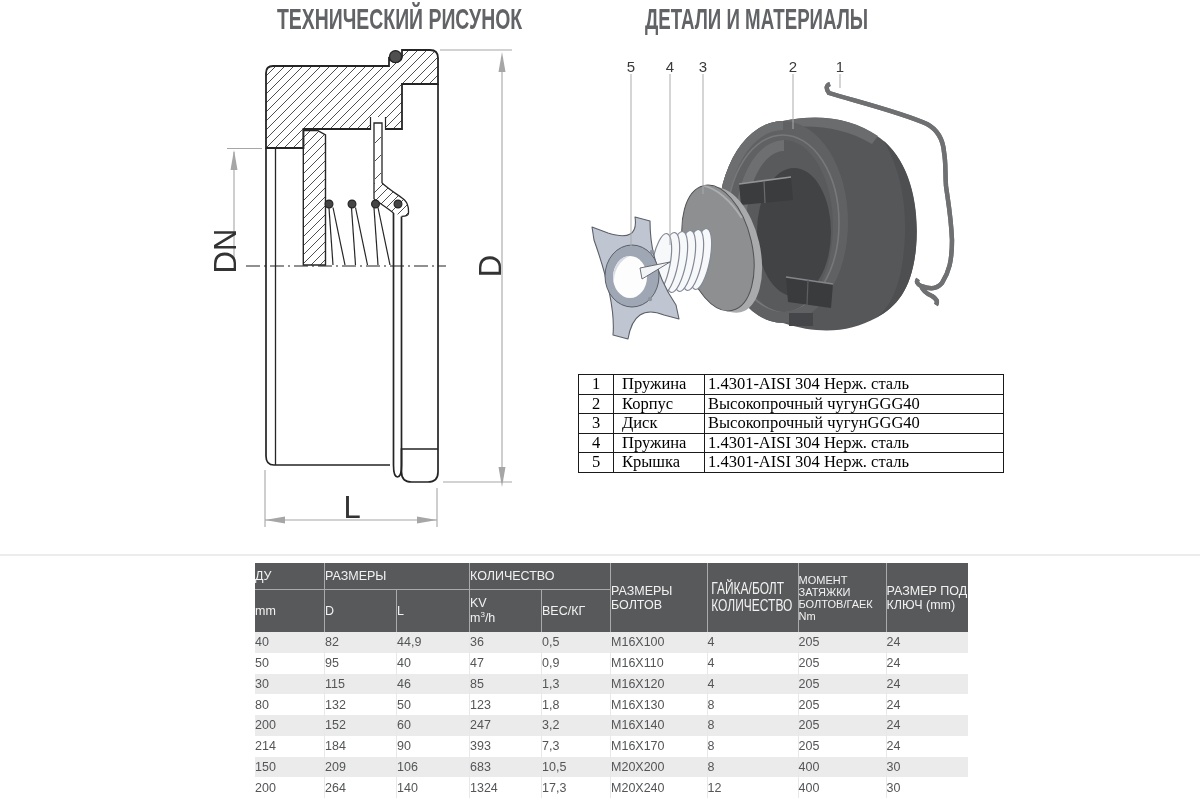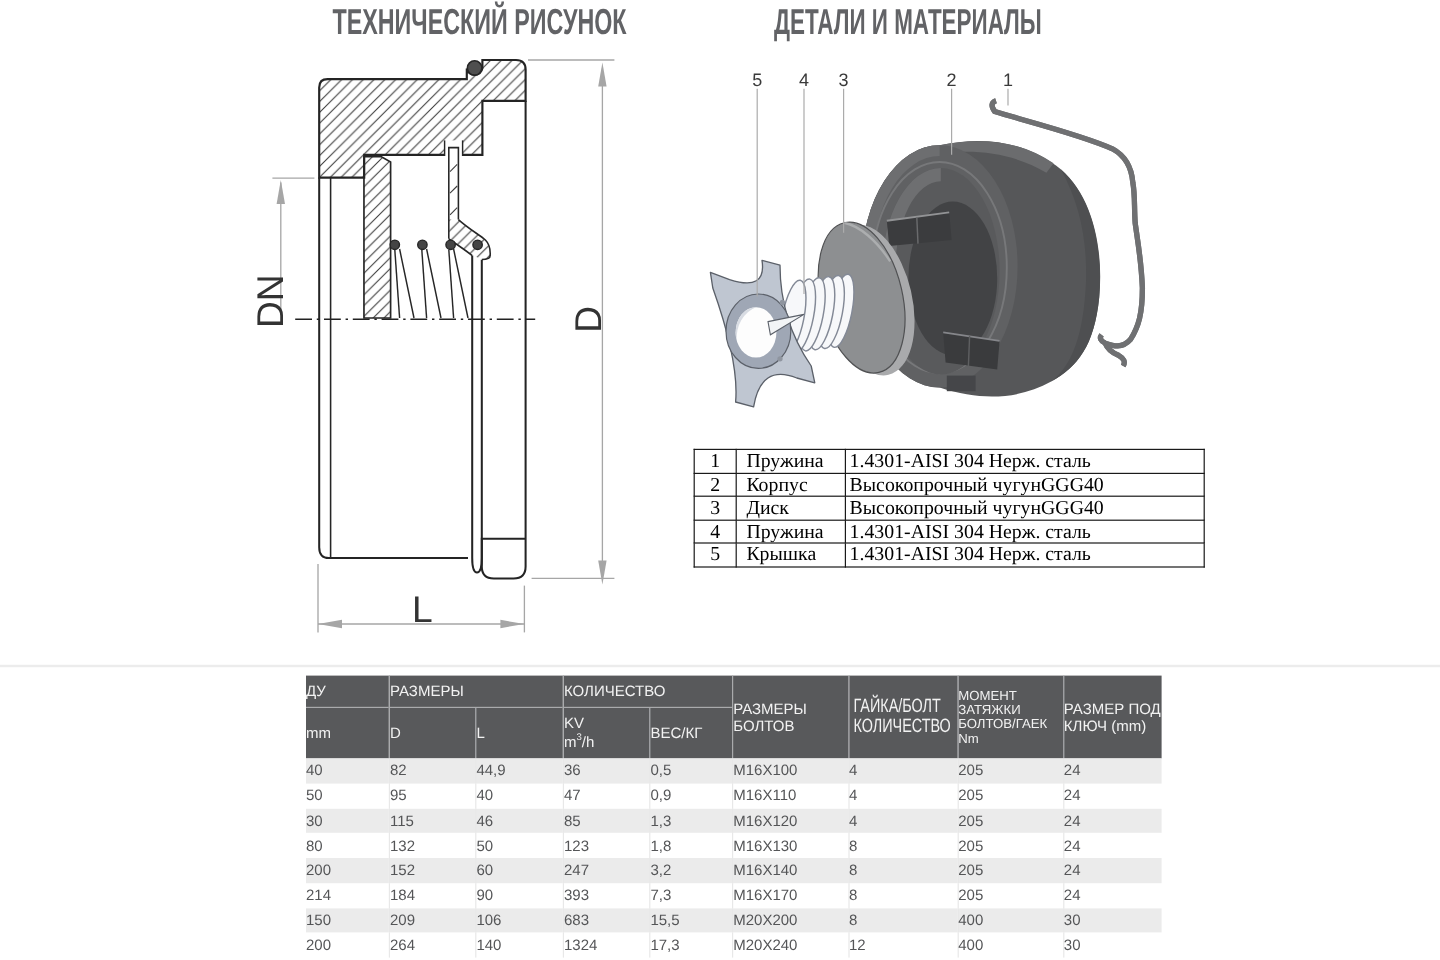--- a/index.html
+++ b/index.html
@@ -157,21 +157,21 @@
         <td>M16X170</td>
         <td>8</td>
         <td>205</td>
         <td>24</td>
       </tr>
 <tr class="g">
         <td>150</td>
         <td>209</td>
         <td>106</td>
         <td>683</td>
-        <td>15,5</td>
+        <td>10,5</td>
         <td>M20X200</td>
         <td>8</td>
         <td>400</td>
         <td>30</td>
       </tr>
 <tr>
         <td>200</td>
         <td>264</td>
         <td>140</td>
         <td>1324</td>

